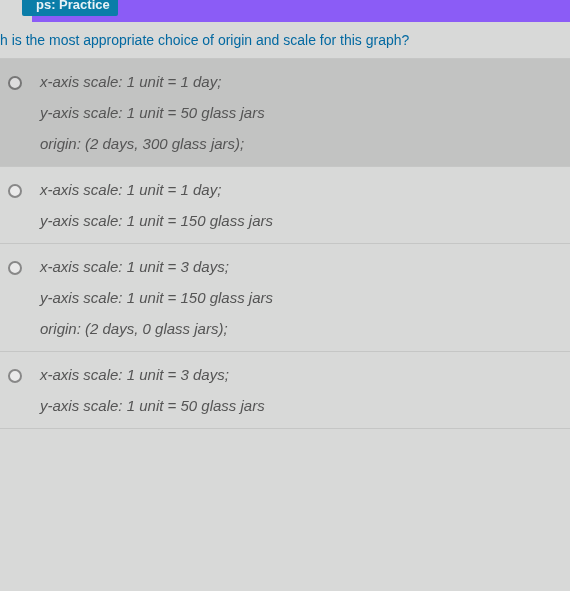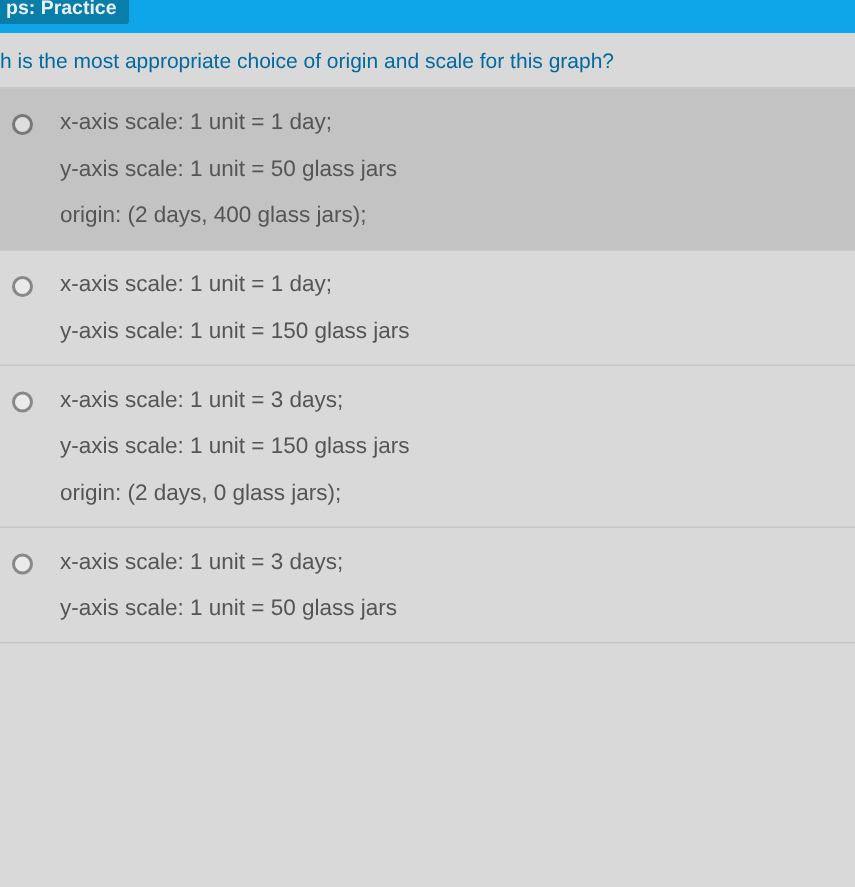--- a/index.html
+++ b/index.html
@@ -4,23 +4,24 @@
   <style>
     * { box-sizing: border-box; margin: 0; padding: 0; }
     body {
       font-family: Arial, Helvetica, sans-serif;
       background: #d8d9d8;
       width: 570px;
       color: #555;
       font-size: 15px;
     }
     .header-bar {
-      background: #0ea5e9;
+      background: #8b5cf6;
       height: 22px;
       position: relative;
+      margin-left: 32px;
     }
     .header-tab {
       position: absolute;
       left: -10px;
       top: -5px;
       background: #0a7da8;
       color: #e8f2f6;
       font-weight: bold;
       font-size: 13px;
       padding: 2px 8px 4px 14px;
@@ -53,38 +54,39 @@
       margin-left: 2px;
     }
     .option.selected .radio {
       border-color: #777;
       background: #ddd;
     }
     .opt-lines {
       display: flex;
       flex-direction: column;
       gap: 14px;
+      font-style: italic;
     }
     .ln { white-space: nowrap; }
   </style>
 </head>
 <body>
 
 <div class="header-bar">
   <div class="header-tab">ps: Practice</div>
 </div>
 
 <div class="question">h is the most appropriate choice of origin and scale for this graph?</div>
 
 <div class="option selected">
   <div class="radio"></div>
   <div class="opt-lines">
     <div class="ln">x-axis scale: 1 unit = 1 day;</div>
     <div class="ln">y-axis scale: 1 unit = 50 glass jars</div>
-    <div class="ln">origin: (2 days, 400 glass jars);</div>
+    <div class="ln">origin: (2 days, 300 glass jars);</div>
   </div>
 </div>
 
 <div class="option">
   <div class="radio"></div>
   <div class="opt-lines">
     <div class="ln">x-axis scale: 1 unit = 1 day;</div>
     <div class="ln">y-axis scale: 1 unit = 150 glass jars</div>
   </div>
 </div>

